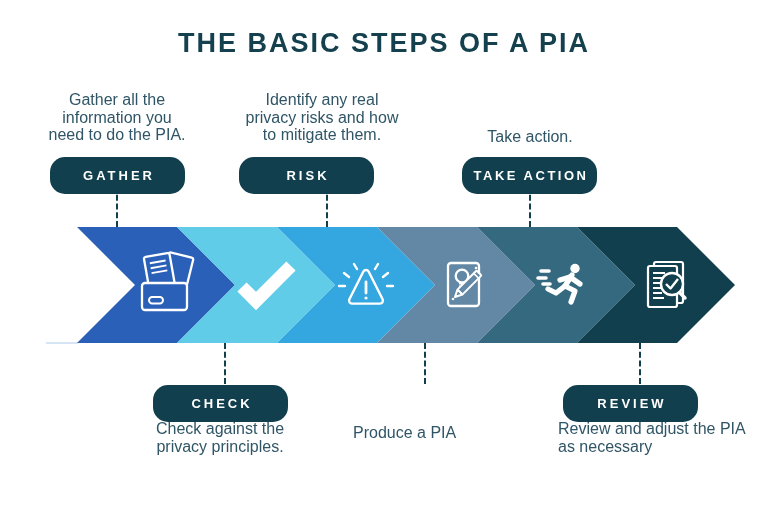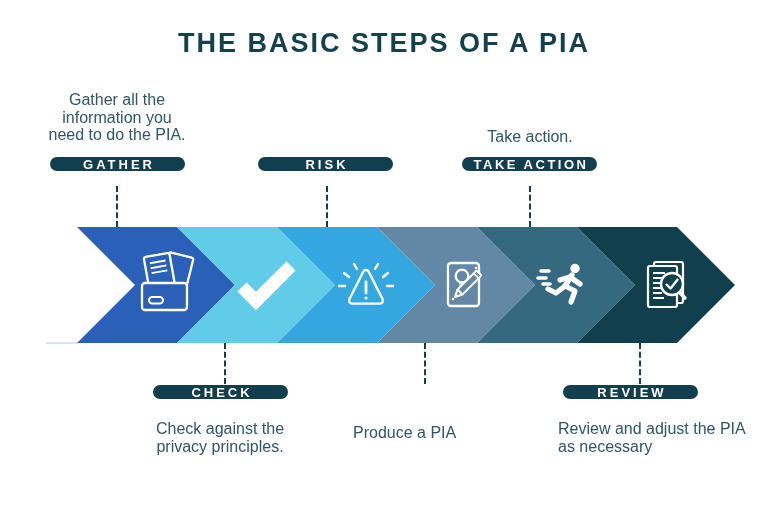--- a/index.html
+++ b/index.html
@@ -13,21 +13,21 @@
     font-size:27px;font-weight:bold;letter-spacing:2px;
     color:var(--title-color);
   }
   .band{position:absolute;left:0;top:0;}
   .desc{
     position:absolute;font-size:16px;line-height:17.5px;
     color:var(--description-color);white-space:pre-line;
   }
   .desc.center{text-align:center;}
   .pill{
-    position:absolute;width:135px;height:14px;border-radius:15px;
+    position:absolute;width:135px;height:37px;border-radius:15px;
     background:var(--pill-color);color:var(--pill-text-color);
     display:flex;align-items:center;justify-content:center;
     font-size:13px;font-weight:bold;letter-spacing:3px;text-indent:3px;
   }
   .connector{
     position:absolute;width:0;height:41px;
     border-left:2px dashed var(--connector-color);
   }
   .oc{fill:var(--c);}
 </style>
@@ -113,26 +113,29 @@
   <div class="connector" style="left:529px;top:186px"></div>
   <div class="connector" style="left:224px;top:343px"></div>
   <div class="connector" style="left:424px;top:343px"></div>
   <div class="connector" style="left:639px;top:343px"></div>
 
   <div class="title">THE BASIC STEPS OF A PIA</div>
 
   <div class="desc center" style="left:27px;top:91px;width:180px">Gather all the
 information you
 need to do the PIA.</div>
+  <div class="desc center" style="left:232px;top:91px;width:180px">Identify any real
+privacy risks and how
+to mitigate them.</div>
   <div class="desc center" style="left:440px;top:128px;width:180px">Take action.</div>
 
   <div class="pill" style="left:50px;top:157px">
     <span>GATHER</span>
   </div>
-  <div class="pill" style="left:258px;top:157px">
+  <div class="pill" style="left:239px;top:157px">
     <span>RISK</span>
   </div>
   <div class="pill" style="left:462px;top:157px;letter-spacing:2.5px">
     <span>TAKE ACTION</span>
   </div>
 
   <div class="pill" style="left:153px;top:385px">
     <span>CHECK</span>
   </div>
   <div class="pill" style="left:563px;top:385px">

